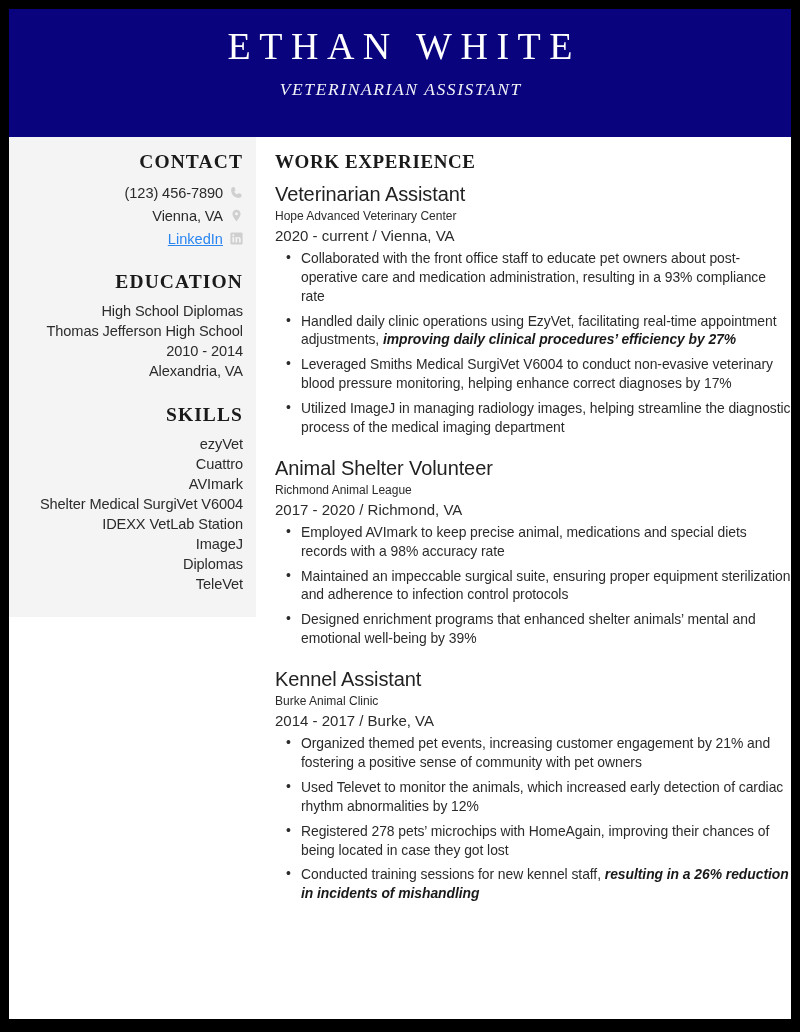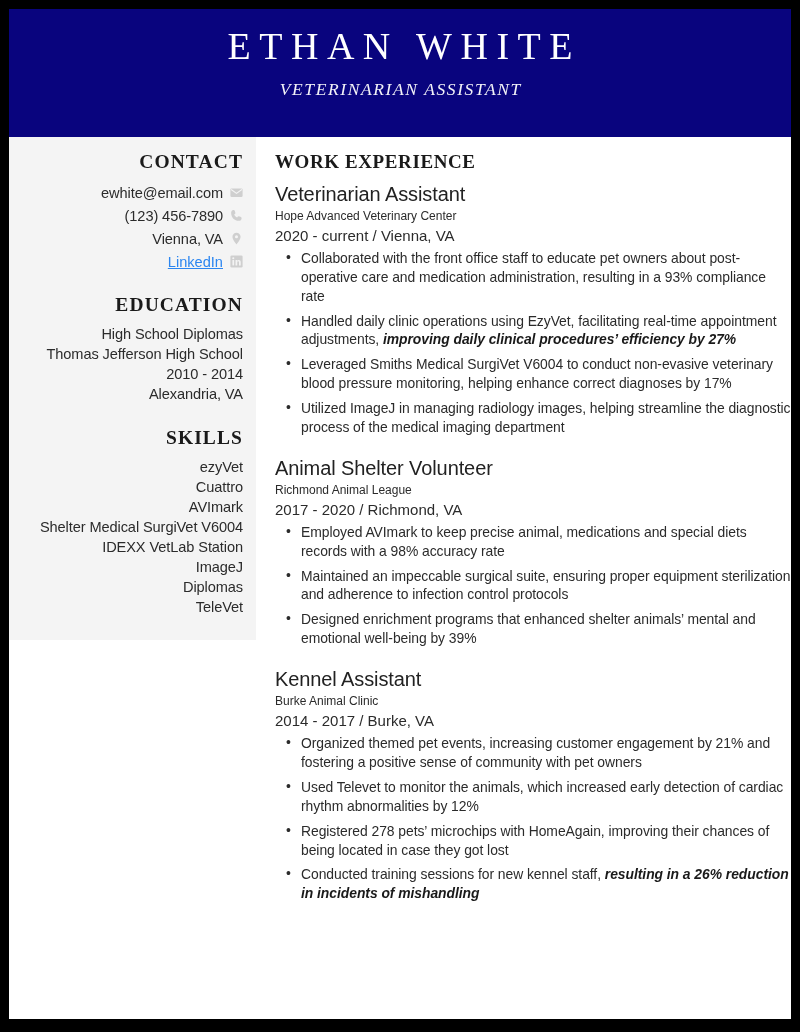--- a/index.html
+++ b/index.html
@@ -184,29 +184,20 @@
     <div class="role">VETERINARIAN ASSISTANT</div>
   </div>
 
   <div class="body-row">
 
     <div class="sidebar">
 
       <div class="side-block">
         <div class="side-heading">CONTACT</div>
         <div id="contact-rows">
-            <div class="contact-row">
-              <span class="contact-text">ewhite@email.com</span>
-              <span class="ic">
-                <svg width="13" height="13" viewBox="0 0 16 16">
-                  <rect x="0.5" y="3" width="15" height="10.5" rx="1.6" fill="#CFCFCF"></rect>
-                  <path d="M1.4 4.3 L8 9 L14.6 4.3" stroke="#F4F4F4" stroke-width="1.3" fill="none"></path>
-                </svg>
-              </span>
-            </div>
             <div class="contact-row">
               <span class="contact-text">(123) 456-7890</span>
               <span class="ic">
                 <svg width="13" height="13" viewBox="0 0 16 16">
                   <path d="M4.2 1.2c1 0 1.6 .6 1.9 1.6l.5 1.7c.2 .7 0 1.2-.6 1.6l-.9 .6c.8 1.7 2 2.9 3.7 3.7l.6-.9c.4-.6 .9-.8 1.6-.6l1.7 .5c1 .3 1.6 .9 1.6 1.9 0 1.8-1.5 3.3-3.3 3.3C5.6 14.6 1.4 10.4 1.4 4.5c0-1.8 1.1-3.3 2.8-3.3z" fill="#CFCFCF"></path>
                 </svg>
               </span>
             </div>
             <div class="contact-row">
               <span class="contact-text">Vienna, VA</span>

